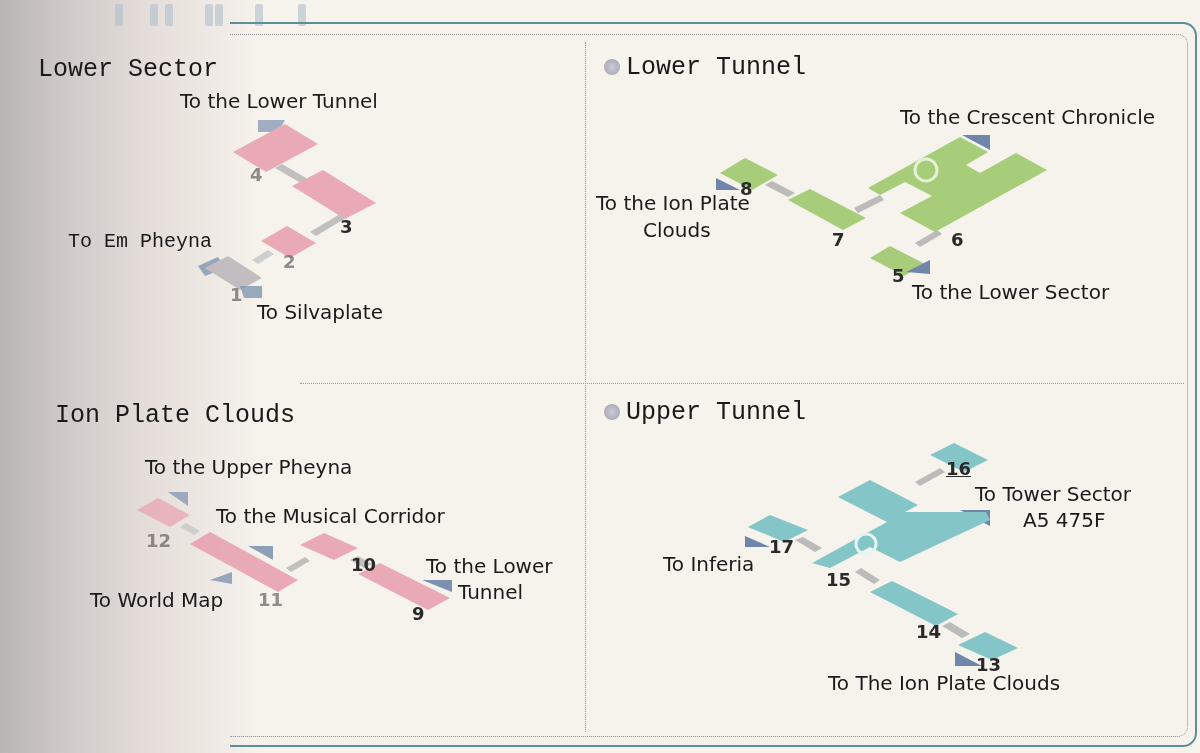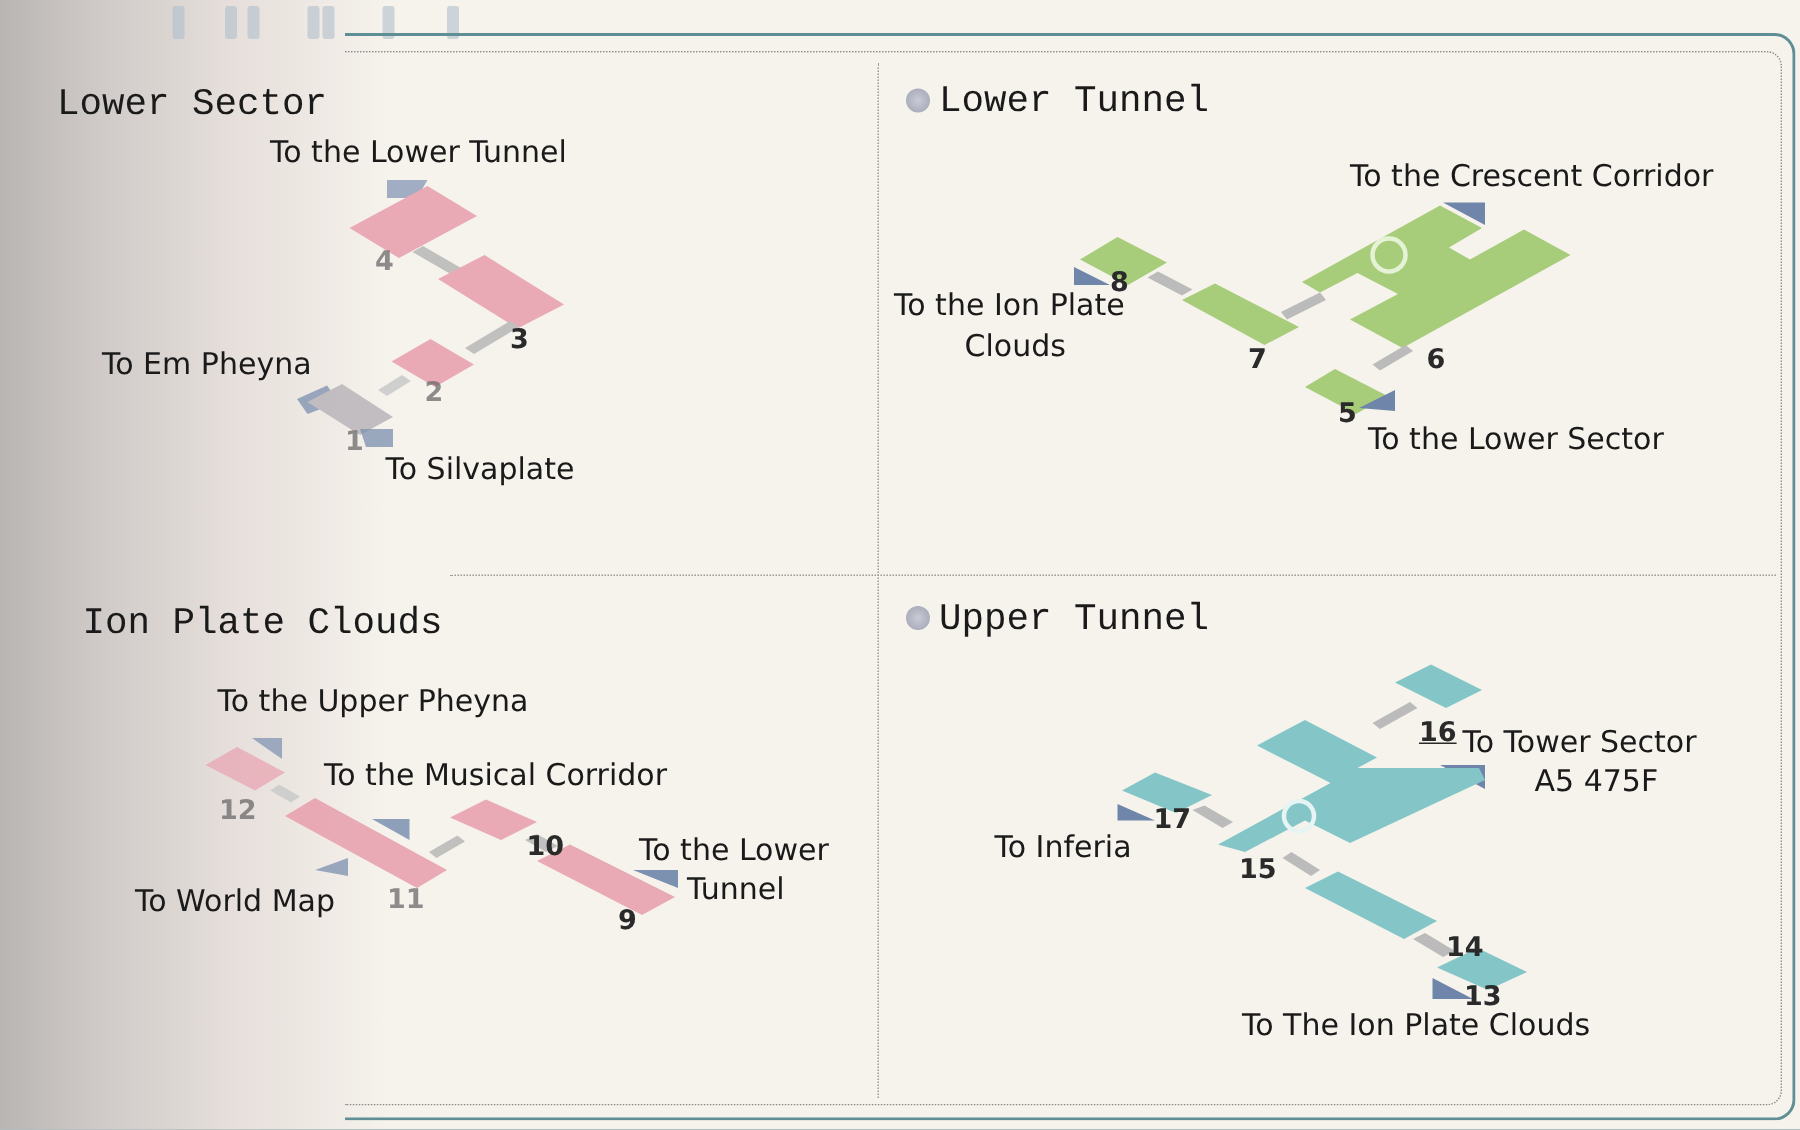--- a/index.html
+++ b/index.html
@@ -97,29 +97,29 @@
     <polygon points="855,572 861,568 880,580 874,584" fill="#bbb"></polygon>
     <polygon points="870,592 892,581 958,614 936,626" fill="#84c6c8"></polygon>
     <polygon points="942,626 950,622 970,634 962,638" fill="#bbb"></polygon>
     <polygon points="958,645 985,632 1018,648 992,660" fill="#84c6c8"></polygon>
     <polygon points="955,652 982,666 955,666" fill="#6f86aa"></polygon>
   </g>
 </svg>
 
 <div class="title" style="left:38px;top:58px;">Lower Sector</div>
 <div class="label" style="left:180px;top:89px;">To the Lower Tunnel</div>
-<div class="label" style="left:68px;top:230px;">To Em Pheyna</div>
+<div class="label" style="left:68px;top:230px;font-family:Liberation Mono, monospace;">To Em Pheyna</div>
 <div class="label" style="left:257px;top:300px;text-align:right;">To Silvaplate</div>
 <div class="num faded" style="left:250px;top:166px;">4</div>
 <div class="num" style="left:340px;top:218px;">3</div>
 <div class="num faded" style="left:283px;top:253px;">2</div>
 <div class="num faded" style="left:230px;top:286px;">1</div>
 
 <div class="title" style="left:604px;top:56px;"><span class="bullet"></span><span>Lower Tunnel</span></div>
-<div class="label" style="left:900px;top:105px;">To the Crescent Corridor</div>
+<div class="label" style="left:900px;top:105px;">To the Crescent Chronicle</div>
 <div class="label" style="left:596px;top:191px;">To the Ion Plate</div>
 <div class="label" style="left:643px;top:218px;">Clouds</div>
 <div class="label" style="left:912px;top:280px;">To the Lower Sector</div>
 <div class="num" style="left:740px;top:180px;">8</div>
 <div class="num" style="left:832px;top:231px;">7</div>
 <div class="num" style="left:951px;top:231px;">6</div>
 <div class="num" style="left:892px;top:267px;">5</div>
 
 <div class="title" style="left:55px;top:404px;">Ion Plate Clouds</div>
 <div class="label" style="left:145px;top:455px;">To the Upper Pheyna</div>
@@ -130,17 +130,17 @@
 <div class="num faded" style="left:146px;top:522px;margin-top:10px;">12</div>
 <div class="num" style="left:316px;top:556px;margin-left:35px;">10</div>
 <div class="num faded" style="left:258px;top:591px;">11</div>
 <div class="num" style="left:412px;top:605px;">9</div>
 
 <div class="title" style="left:604px;top:401px;"><span class="bullet"></span><span>Upper Tunnel</span></div>
 <div class="label" style="left:975px;top:482px;">To Tower Sector</div>
 <div class="label" style="left:1023px;top:508px;">A5 475F</div>
 <div class="label" style="left:663px;top:552px;">To Inferia</div>
 <div class="label" style="left:828px;top:671px;">To The Ion Plate Clouds</div>
-<div class="num" style="left:946px;top:480px;text-decoration:underline;">16</div>
+<div class="num" style="left:946px;top:460px;text-decoration:underline;">16</div>
 <div class="num" style="left:769px;top:538px;text-align:right;">17</div>
 <div class="num" style="left:826px;top:571px;">15</div>
-<div class="num" style="left:916px;top:623px;margin-left:48px;">14</div>
+<div class="num" style="left:916px;top:623px;">14</div>
 <div class="num" style="left:976px;top:656px;">13</div>
 
 </body></html>

